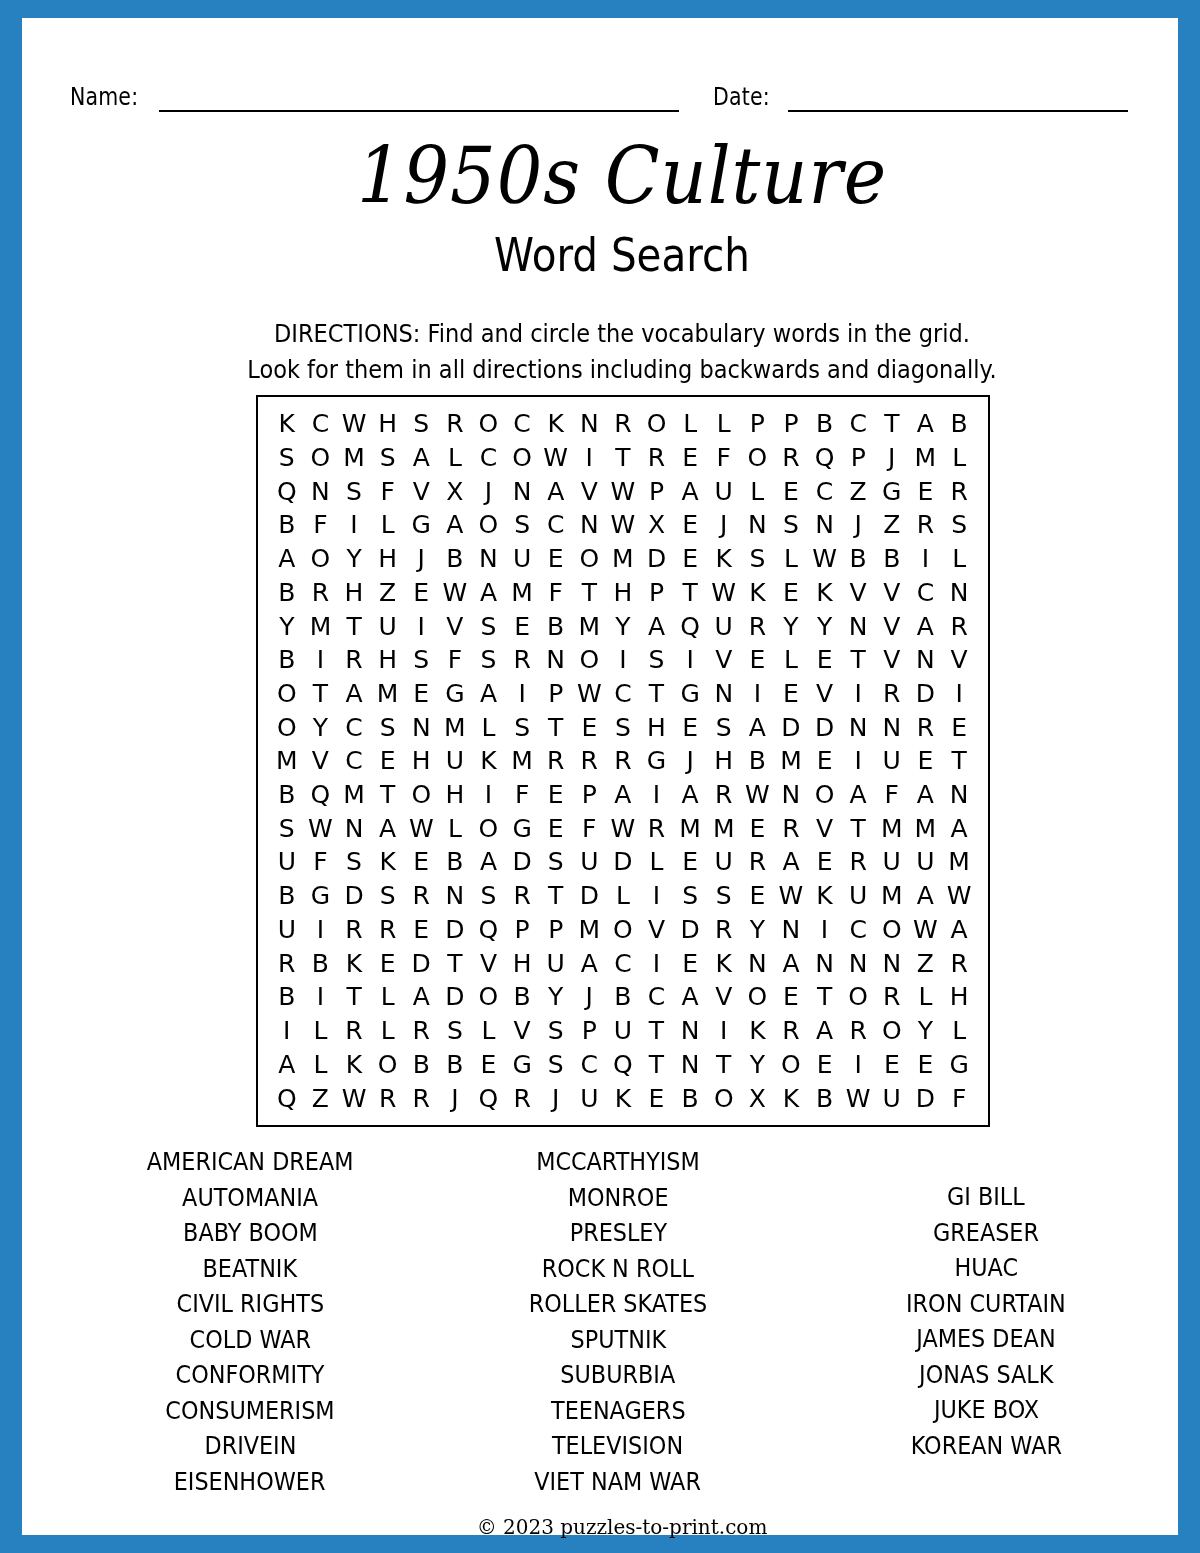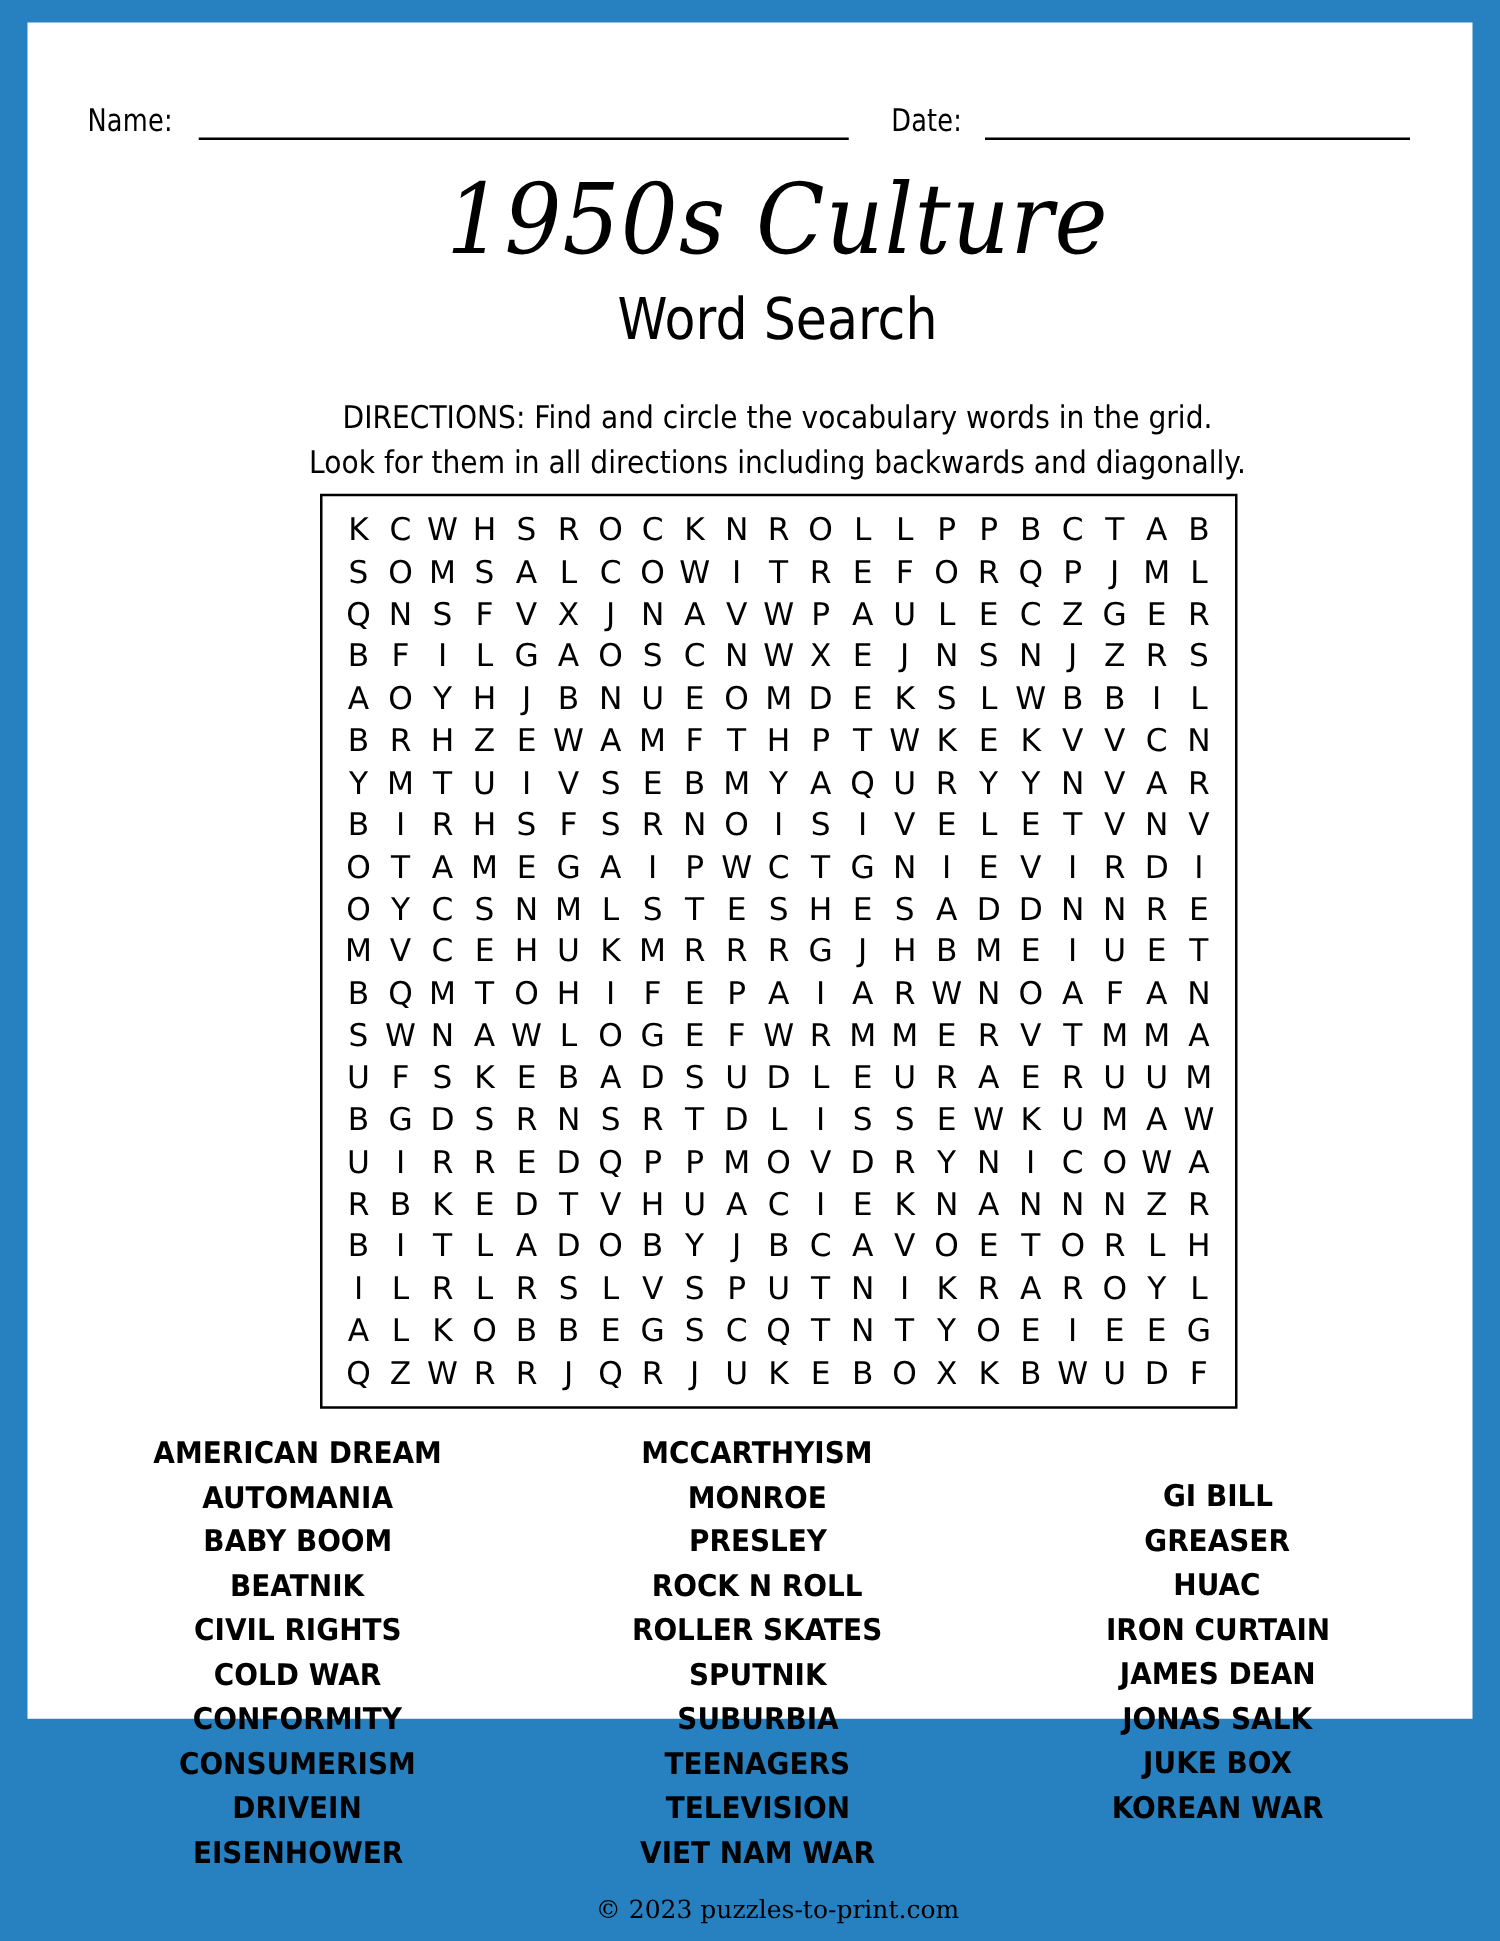--- a/index.html
+++ b/index.html
@@ -21,21 +21,21 @@
     left: 0; top: 0;
     width: 1200px;
     height: 1553px;
     background: #2781c0;
   }
   .page-sheet {
     position: absolute;
     left: 22px;
     top: 18px;
     width: 1156px;
-    height: 1357px;
+    height: 1517px;
     background: #ffffff;
   }
 
   
   .namedate {
     position: absolute;
     left: 48px;
     top: 50px;
     width: 1066px;
     height: 44px;
@@ -132,27 +132,26 @@
     font-size: 25px;
     font-weight: 400;
     color: #000;
     padding: 0;
     line-height: 1;
   }
 
   
   .wordlist {
     position: absolute;
-    left: 32px;
+    left: 44px;
     top: 1132px;
     width: 1104px;
     display: flex;
     justify-content: space-between;
     align-items: flex-start;
-    font-weight: bold;
   }
   .wl-col {
     width: 33.33%;
     display: flex;
     flex-direction: column;
     align-items: center;
   }
   .wl-col.col-mid { padding-top: 35px; }
   .wl-item {
     font-family: "DejaVu Sans", sans-serif;

